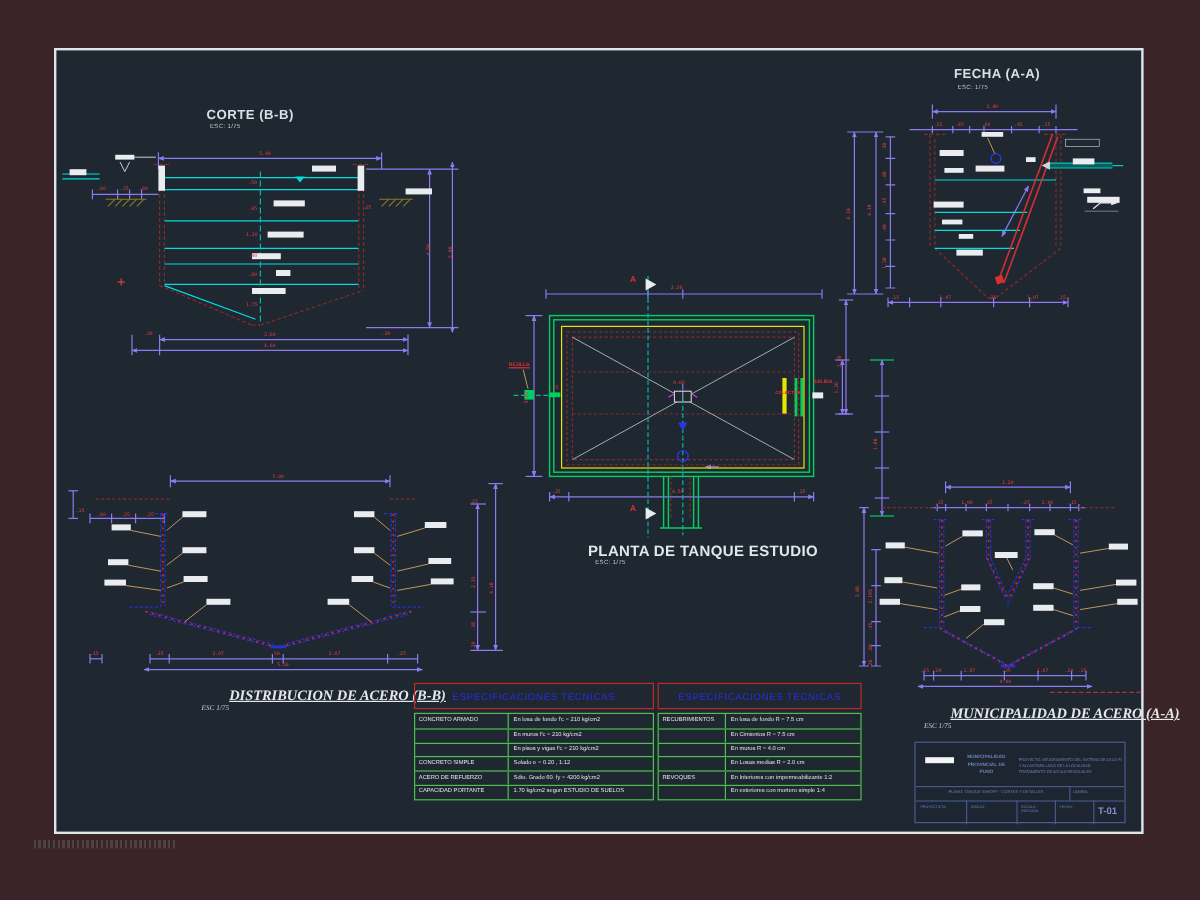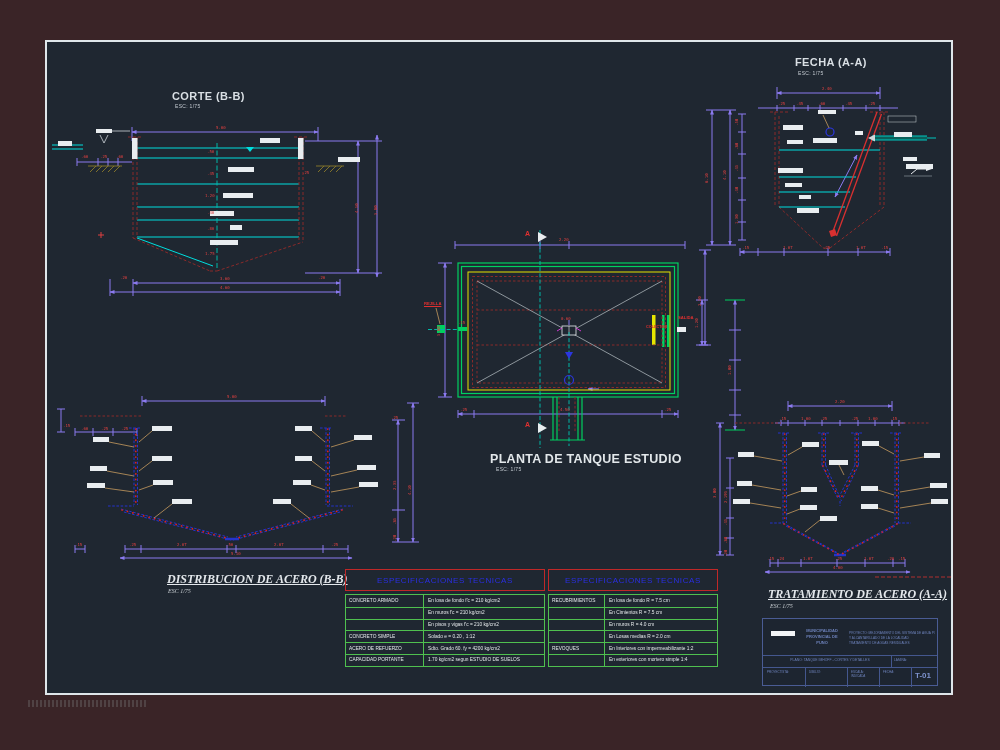--- a/index.html
+++ b/index.html
@@ -5,21 +5,21 @@
   html,body{margin:0;padding:0;}
   body{width:1000px;height:750px;overflow:hidden;background:#3a2427;position:relative;
        font-family:"Liberation Sans",sans-serif;}
   .abs{position:absolute;}
   .canvas{position:absolute;left:45px;top:40px;width:908px;height:655px;
           background:#1f2731;border:2px solid #dfe6ea;box-sizing:border-box;}
   .t-main{font-weight:bold;font-size:11px;color:#d9dfe4;letter-spacing:.4px;white-space:nowrap;}
   .t-big{font-weight:bold;font-size:12.5px;color:#e2e7ea;letter-spacing:.3px;white-space:nowrap;}
   .t-esc{font-size:5px;color:#c3cad0;letter-spacing:.3px;white-space:nowrap;}
   .t-serif{font-family:"Liberation Serif",serif;font-style:italic;font-weight:bold;
-           font-size:12px;color:#e4e8ec;text-decoration:underline;white-space:nowrap;}
+           font-size:12px;color:#e4e8ec;text-decoration:underline;white-space:nowrap;margin-left:24px;}
   .t-serif-esc{font-family:"Liberation Serif",serif;font-style:italic;font-size:6px;color:#ccd2d6;}
   .dim{position:absolute;font:4px "DejaVu Sans Mono",monospace;color:#e04040;
        white-space:nowrap;transform-origin:0 0;}
   .plabel{position:absolute;color:#e03030;font-weight:bold;white-space:nowrap;z-index:5;}
   .spec{position:absolute;box-sizing:border-box;}
   .spec .hdr{height:20px;border:1.3px solid #c02828;display:flex;align-items:center;
              justify-content:center;color:#2a2ee4;font-weight:normal;font-size:8px;
              letter-spacing:.6px;white-space:nowrap;}
   .spec .tbody{margin-top:3px;border:1px solid #4fc04f;}
   .trow{display:flex;height:11.8px;border-top:1px solid #4fc04f;box-sizing:border-box;overflow:hidden;}
@@ -50,21 +50,21 @@
 </svg>
 
 <div class="abs t-main" style="left:172px;top:90px">CORTE (B-B)</div>
 <div class="abs t-esc" style="left:175px;top:103px">ESC: 1/75</div>
 <div class="abs t-main" style="left:795px;top:56px">FECHA (A-A)</div>
 <div class="abs t-esc" style="left:798px;top:70px">ESC: 1/75</div>
 <div class="abs t-big" style="left:490px;top:452px">PLANTA DE TANQUE ESTUDIO</div>
 <div class="abs t-esc" style="left:496px;top:466px">ESC: 1/75</div>
 <div class="abs t-serif" style="left:167px;top:572px">DISTRIBUCION DE ACERO (B-B)</div>
 <div class="abs t-serif-esc" style="left:168px;top:588px">ESC 1/75</div>
-<div class="abs t-serif" style="left:768px;top:587px">TRATAMIENTO DE ACERO (A-A)</div>
+<div class="abs t-serif" style="left:768px;top:587px">MUNICIPALIDAD DE ACERO (A-A)</div>
 <div class="abs t-serif-esc" style="left:770px;top:603px">ESC 1/75</div>
 
 <div class="abs" style="left:50px;top:105px;width:345px;height:205px">
 <svg width="345" height="205">
   <g stroke="#8b7af0" stroke-width="1" fill="none">
     <line x1="82" y1="27" x2="268" y2="27" marker-start="url(#m-arr)" marker-end="url(#m-arr)"></line>
     <line x1="82" y1="22" x2="82" y2="36"></line>
         <line x1="268" y1="22" x2="268" y2="36"></line>
     <line x1="27" y1="57" x2="82" y2="57"></line>
     <line x1="27" y1="53" x2="27" y2="61"></line>

